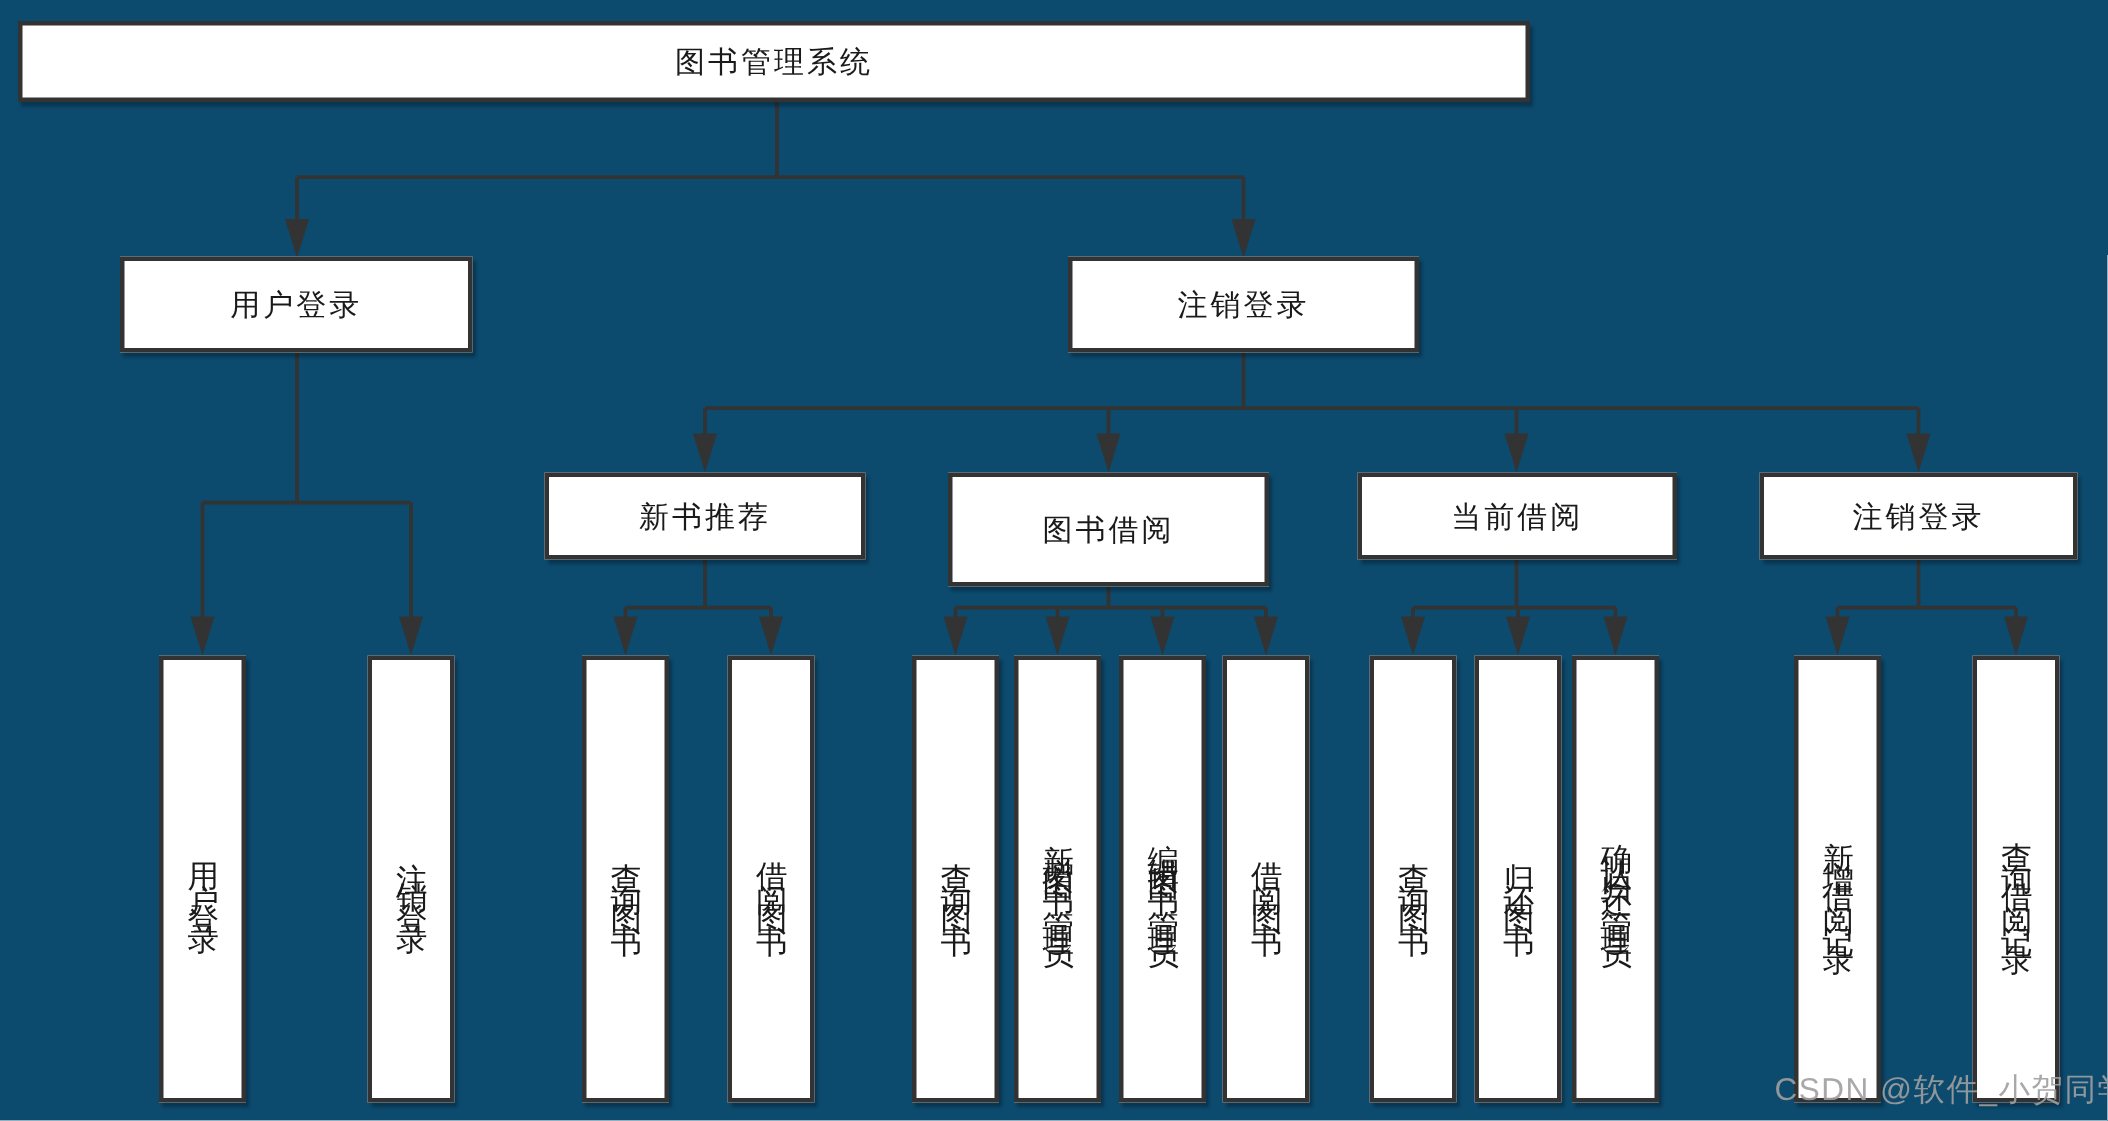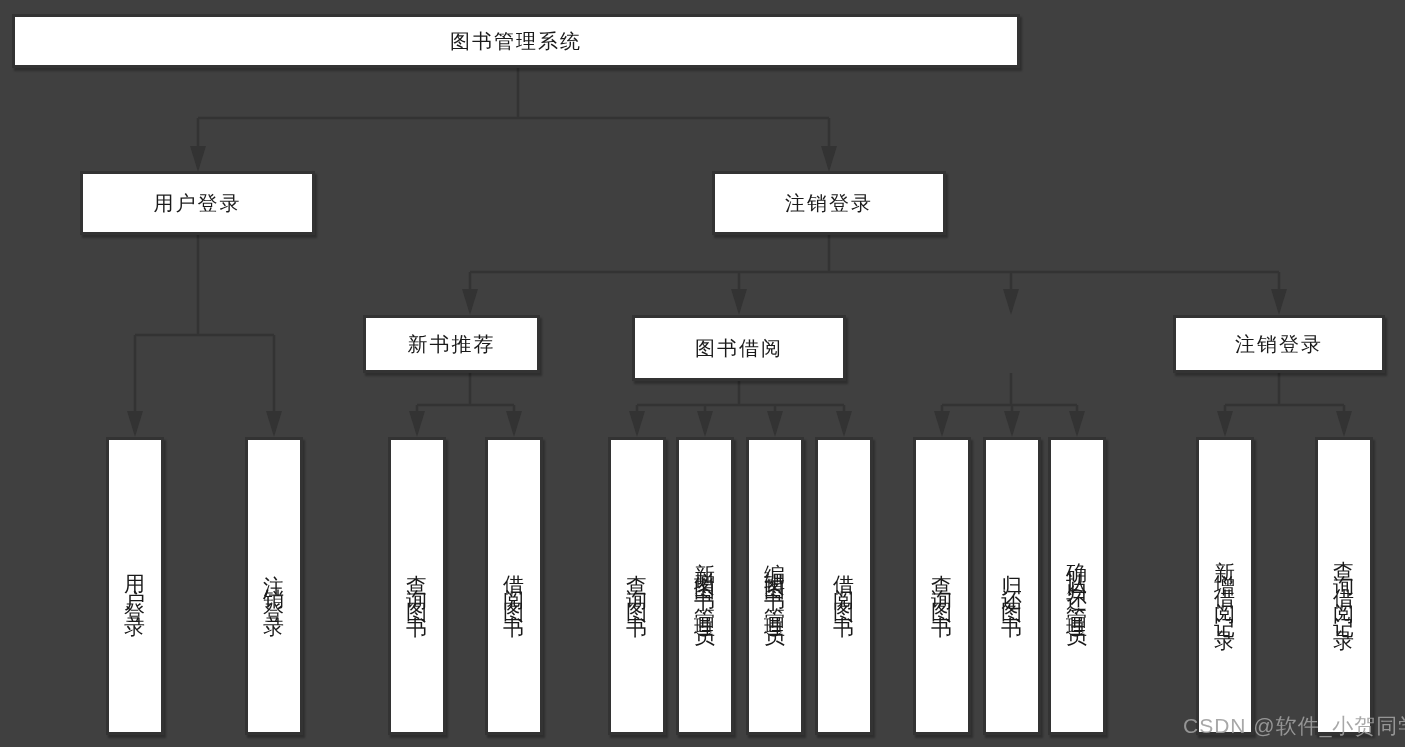--- a/index.html
+++ b/index.html
@@ -5,21 +5,21 @@
   html, body {
     margin: 0;
     padding: 0;
     background: #ffffff;
     font-family: "Liberation Sans", sans-serif;
   }
   .canvas {
     position: relative;
     width: 1405px;
     height: 747px;
-    background: #404040;
+    background: #0c4a6e;
     overflow: hidden;
     text-decoration: underline;
   }
   .connectors {
     position: absolute;
     left: 0;
     top: 0;
     z-index: 1;
   }
   .node {
@@ -103,25 +103,28 @@
     <span>图书管理系统</span>
   </div>
 
   <div class="node branch" style="left:80px; top:171px; width:235px; height:64px;">
     <span>用户登录</span>
   </div>
   <div class="node branch" style="left:712px; top:171px; width:234px; height:64px;">
     <span>注销登录</span>
   </div>
 
-  <div class="node branch" style="left:363px; top:315px; width:177px; height:58px;">
+  <div class="node branch" style="left:363px; top:315px; width:214px; height:58px;">
     <span>新书推荐</span>
   </div>
-  <div class="node branch" style="left:632px; top:315px; width:214px; height:66px;">
+  <div class="node branch" style="left:632px; top:315px; width:214px; height:76px;">
     <span>图书借阅</span>
+  </div>
+  <div class="node branch" style="left:905px; top:315px; width:213px; height:58px;">
+    <span>当前借阅</span>
   </div>
   <div class="node branch" style="left:1173px; top:315px; width:212px; height:58px;">
     <span>注销登录</span>
   </div>
 
   <div class="node leaf" style="left:106px; top:437px; width:58px; height:298px;">
     <span>用户登录</span>
   </div>
   <div class="node leaf" style="left:245px; top:437px; width:58px; height:298px;">
     <span>注销登录</span>

